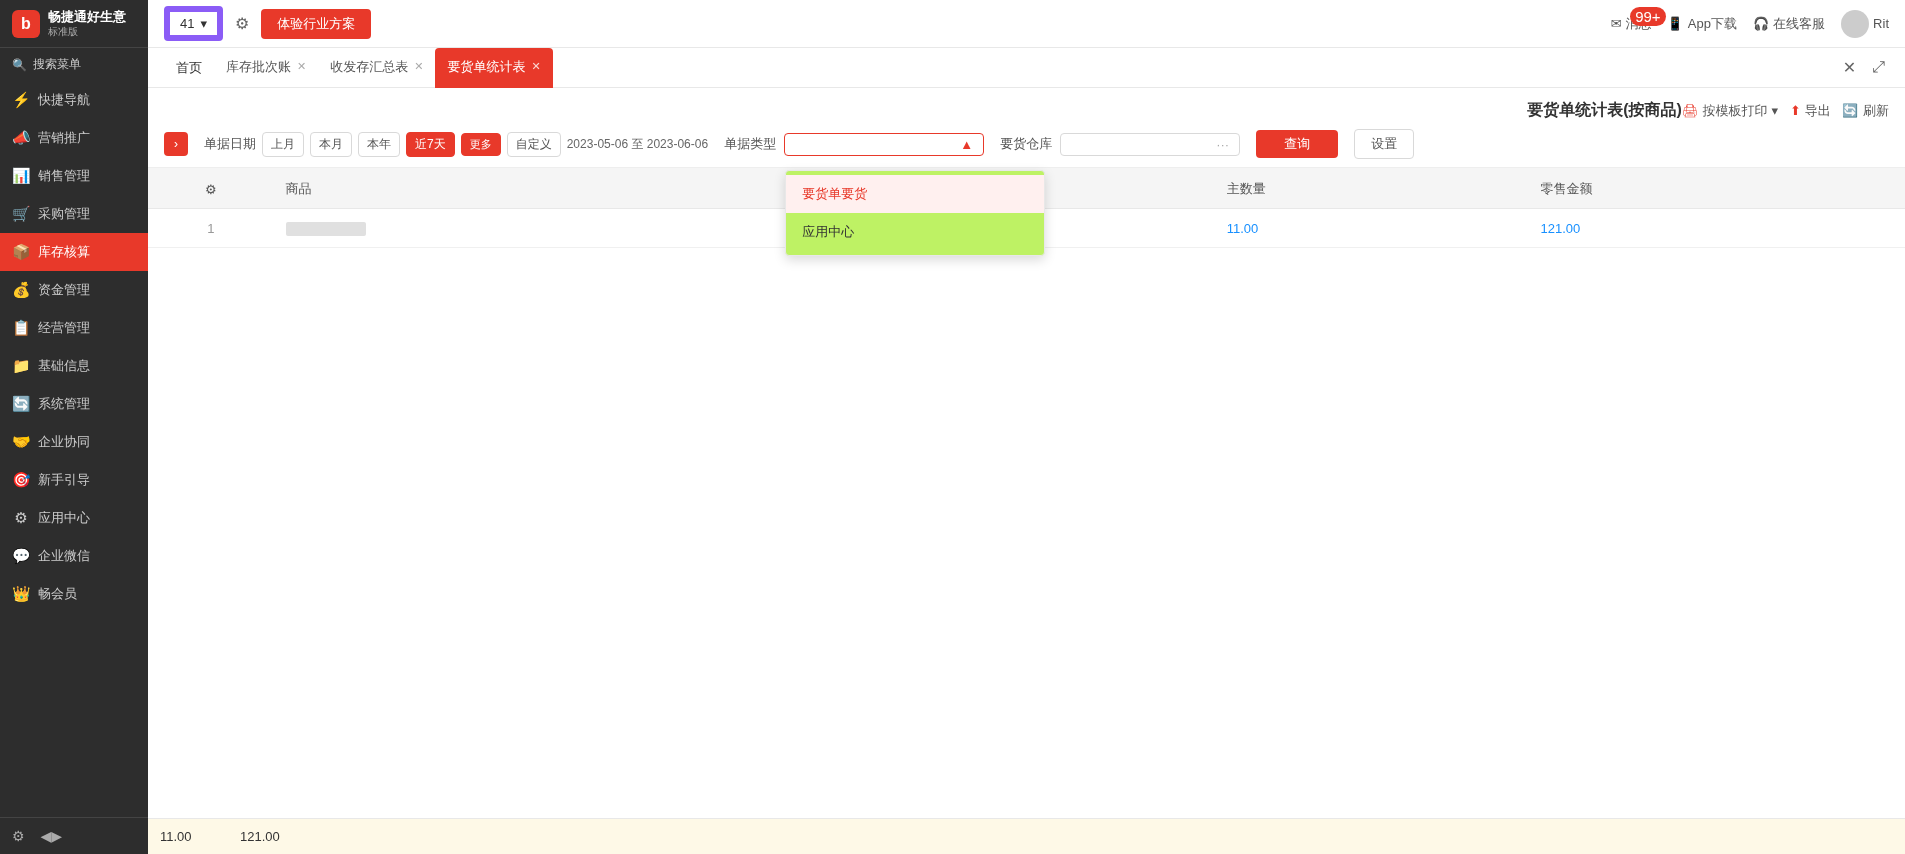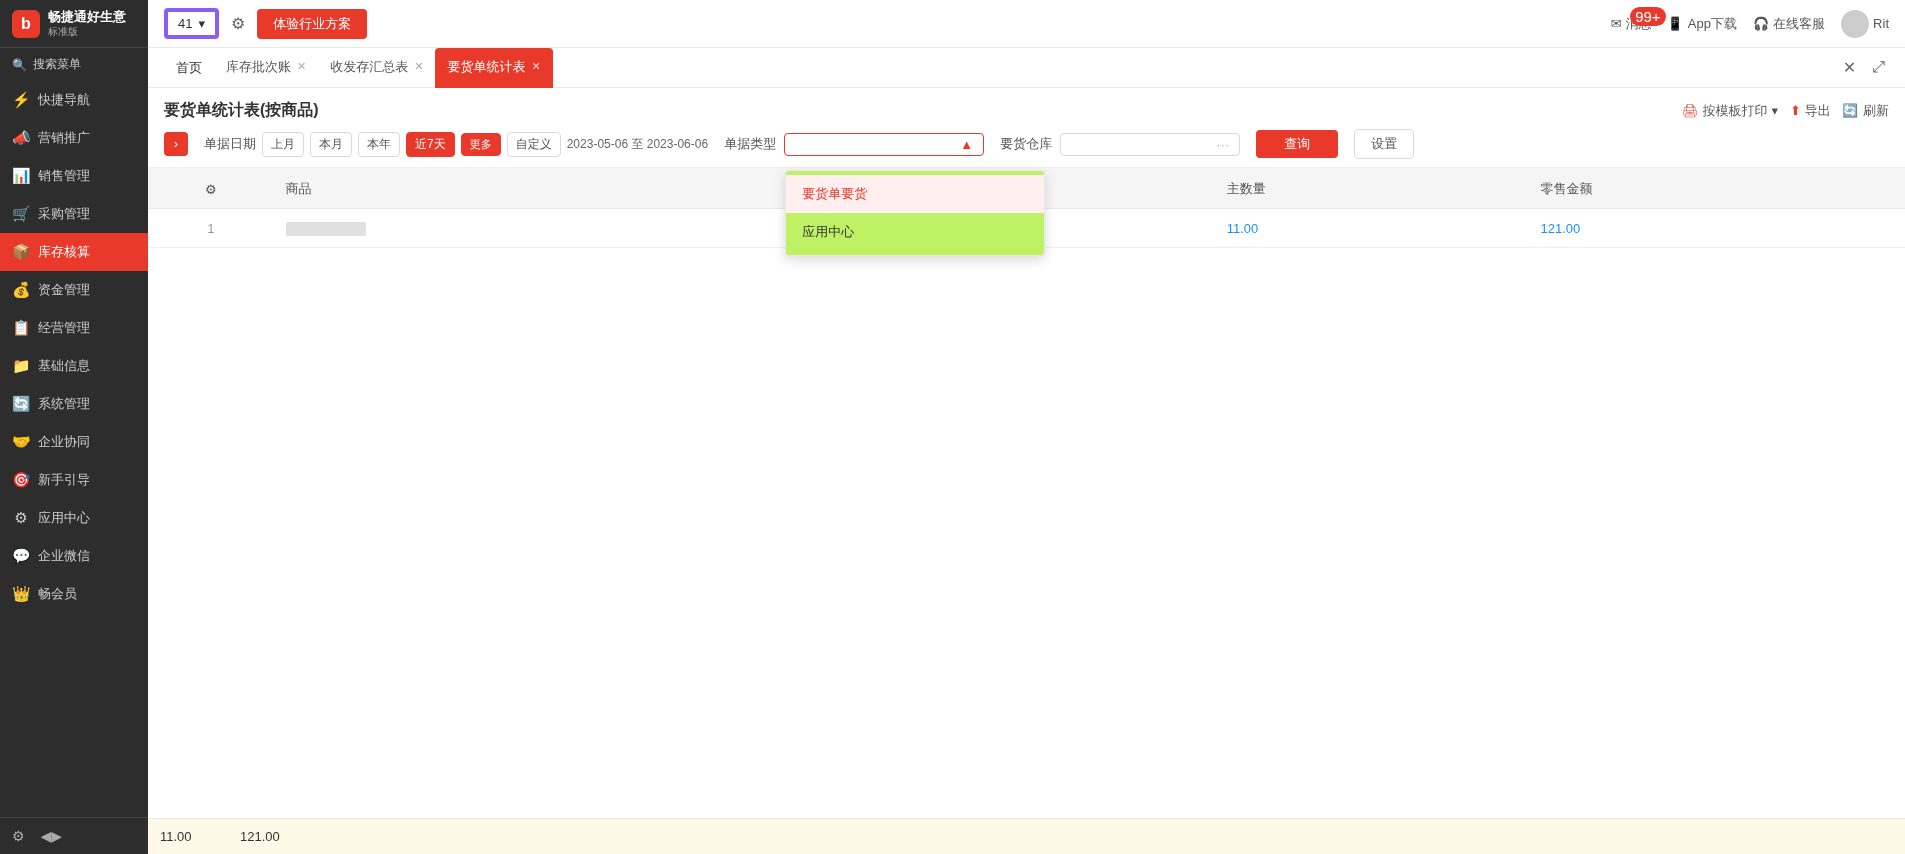--- a/index.html
+++ b/index.html
@@ -95,21 +95,21 @@
     }
     .topbar-left {
       display: flex;
       align-items: center;
       gap: 12px;
     }
     .topbar-selector {
       display: flex;
       align-items: center;
       gap: 6px;
-      border: 4px solid #8b5cf6;
+      border: 6px solid #8b5cf6;
       border-radius: 4px;
       padding: 4px 10px;
       font-size: 13px;
       cursor: pointer;
       background: #fff;
       color: #333;
     }
     .topbar-gear { color: #666; cursor: pointer; font-size: 16px; }
     .btn-industry {
       background: #e8392a;
@@ -215,21 +215,21 @@
       flex-direction: column;
       background: #f5f5f5;
     }
 
     
     .page-header {
       background: #fff;
       padding: 12px 16px 0 16px;
       display: flex;
       align-items: center;
-      justify-content: space-between;
+      justify-content: flex-end;
       flex-shrink: 0;
     }
     .page-title {
       font-size: 16px;
       font-weight: bold;
       color: #333;
     }
     .page-actions {
       display: flex;
       align-items: center;

